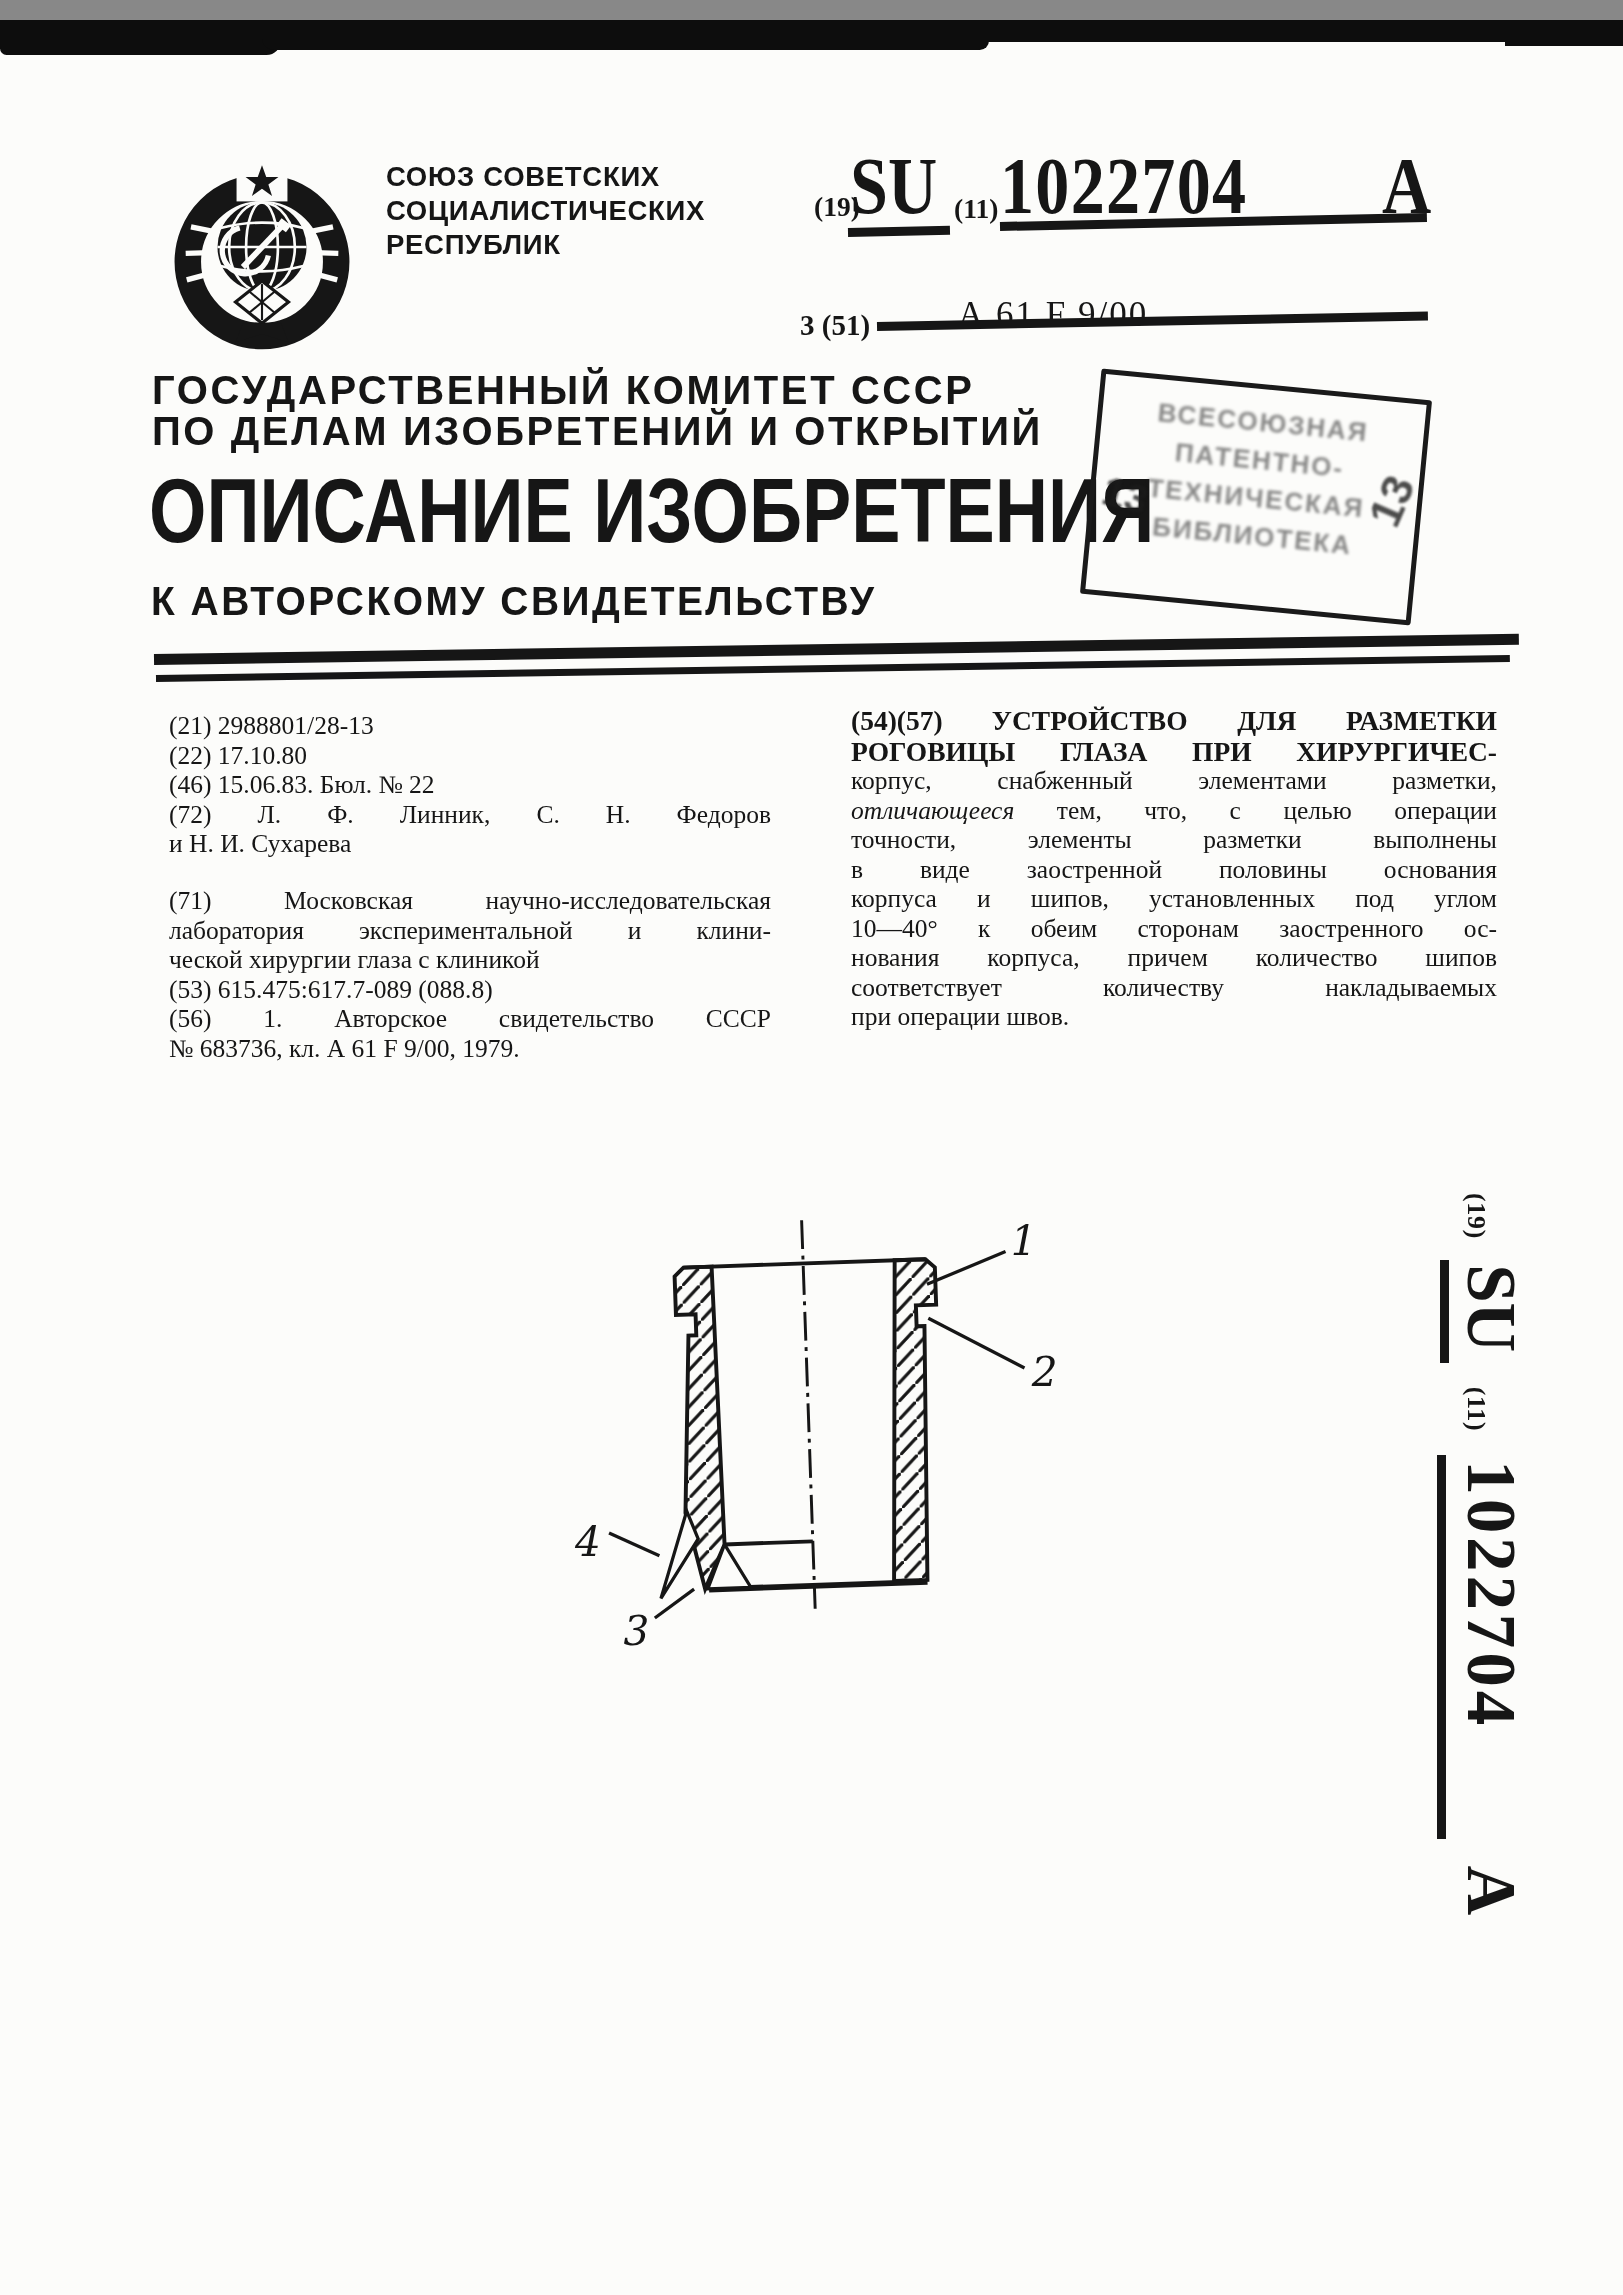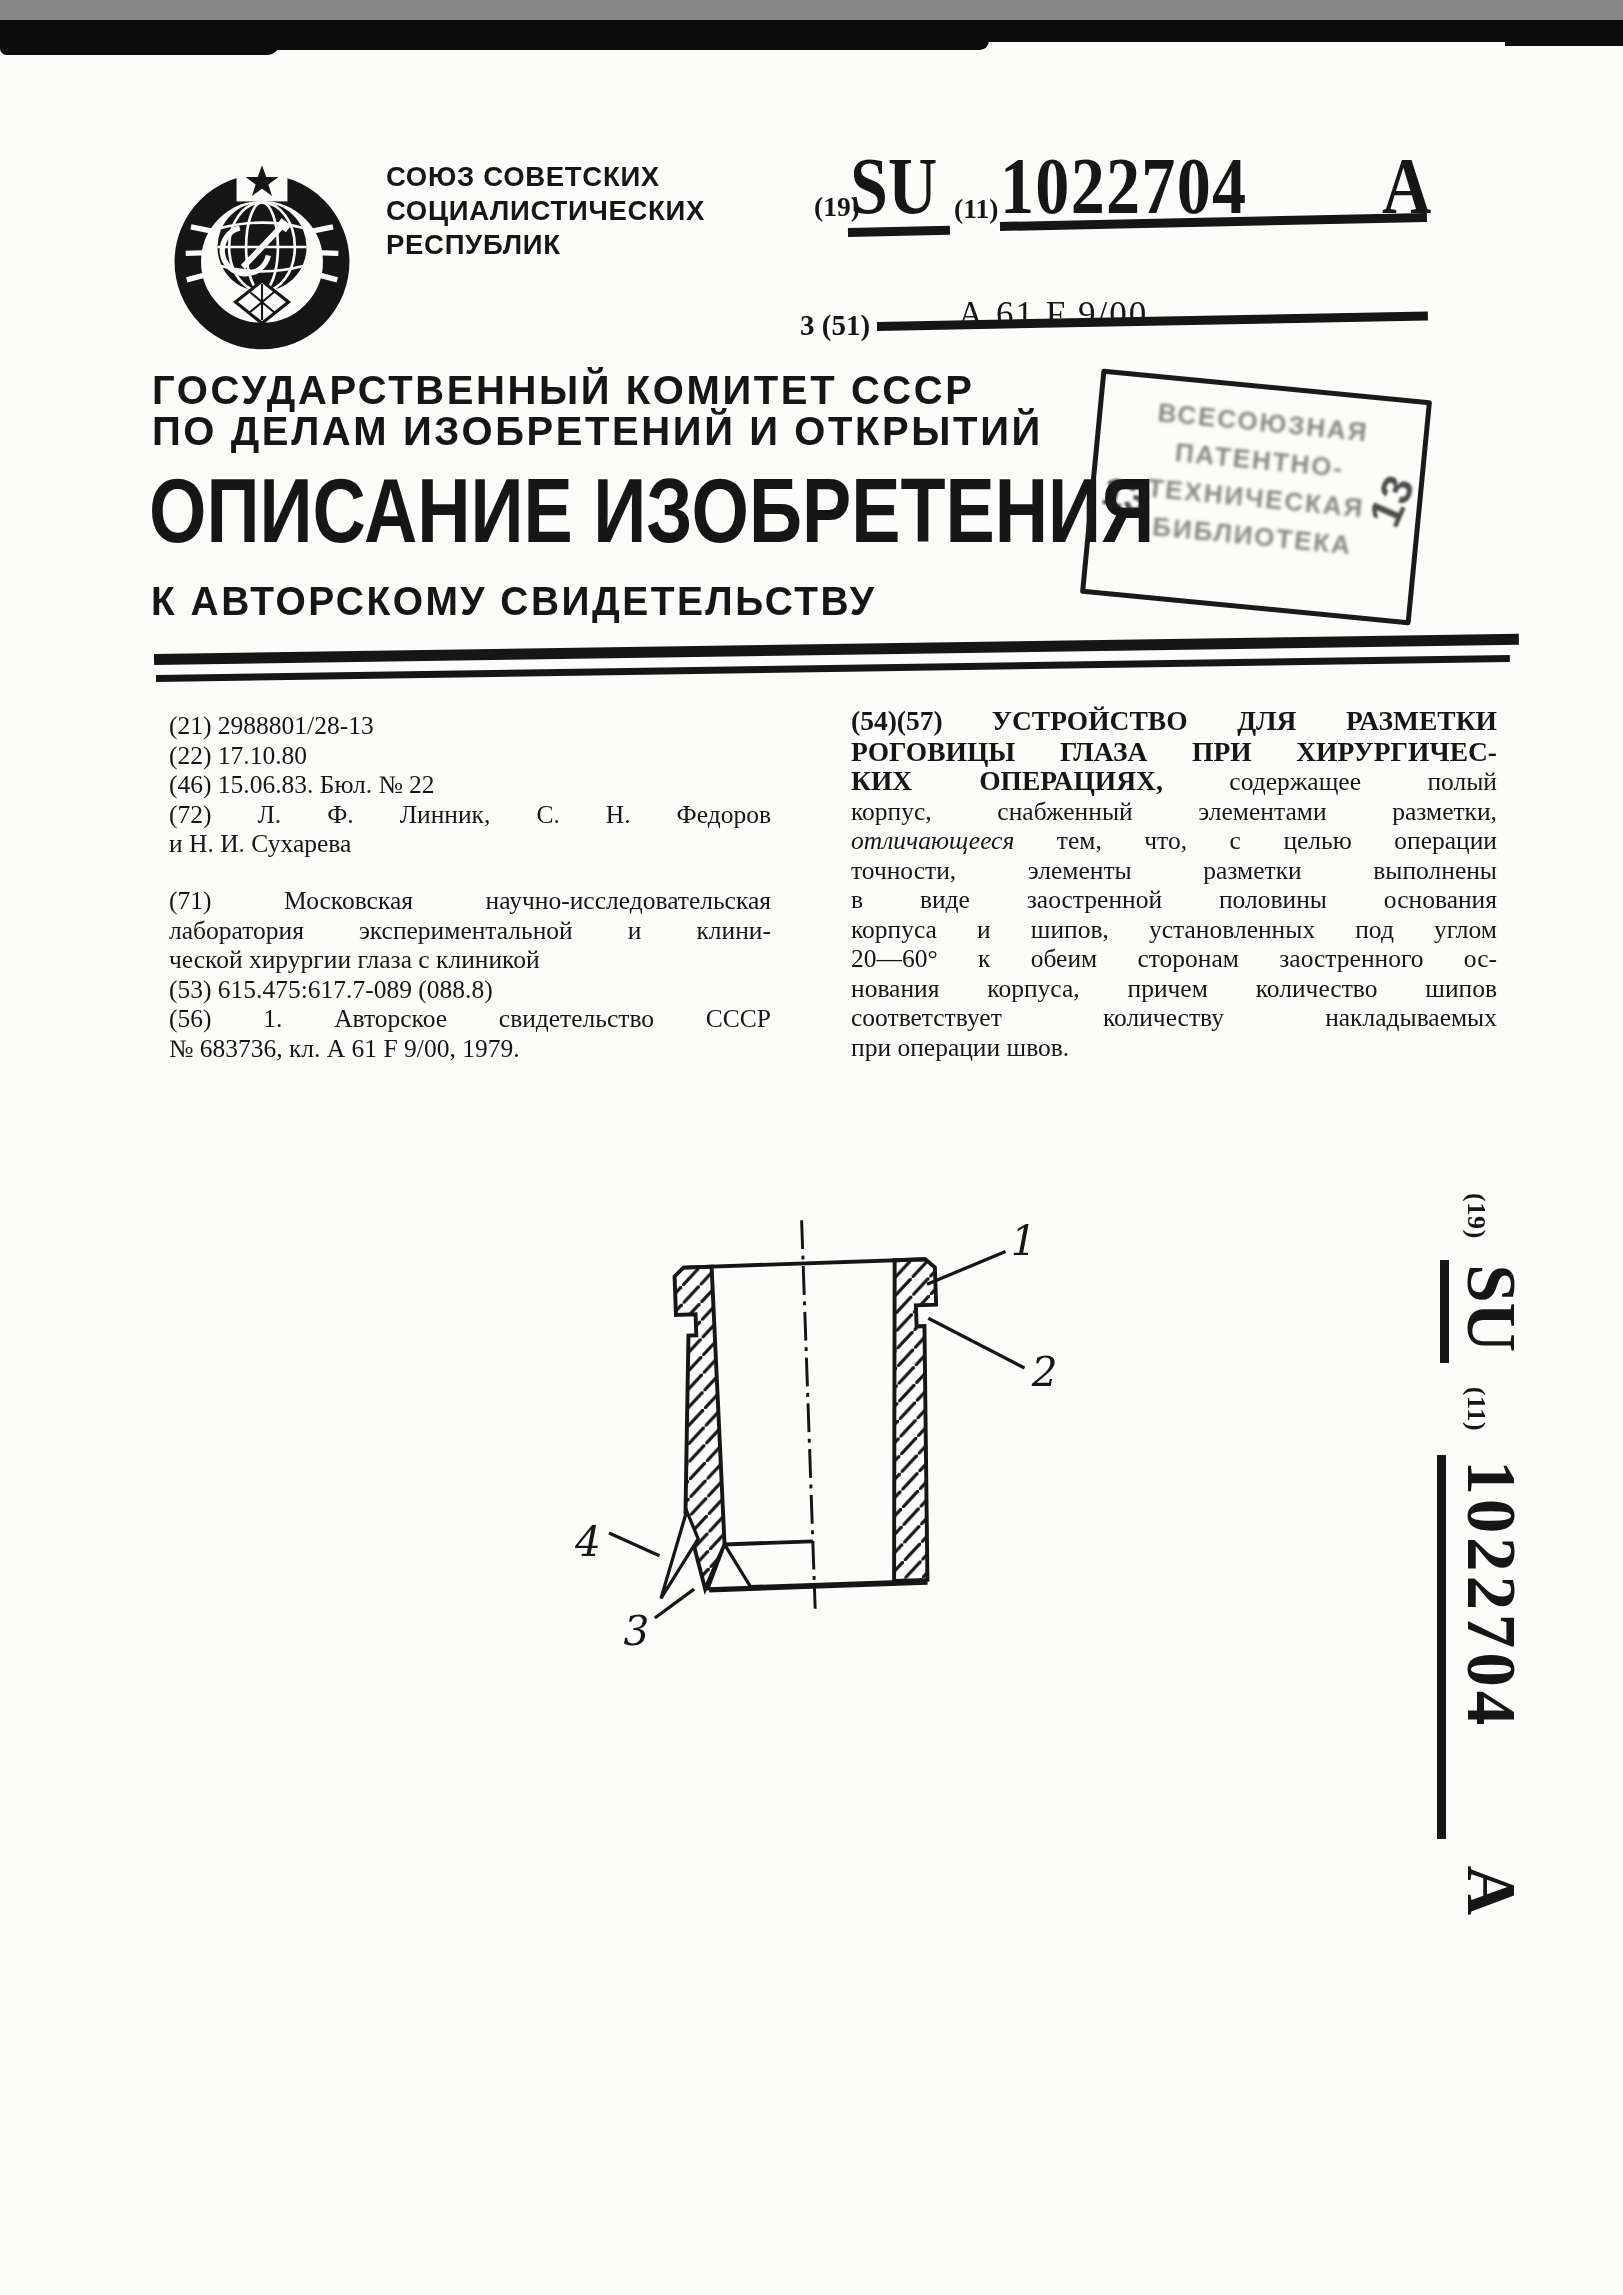--- a/index.html
+++ b/index.html
@@ -163,33 +163,29 @@
     <div class="line just">(56) 1. Авторское свидетельство СССР</div>
     <div class="line">№ 683736, кл. А 61 F 9/00, 1979.</div>
   </div>
 
   <div class="abs col col-right">
     <div class="line just">
       <span class="bcaps">(54)(57)</span>
       <span class="bcaps">УСТРОЙСТВО ДЛЯ РАЗМЕТКИ</span>
     </div>
     <div class="line just bcaps">РОГОВИЦЫ ГЛАЗА ПРИ ХИРУРГИЧЕС-</div>
-    <div class="line just">
-      <span class="bcaps">КИХ ОПЕРАЦИЯХ,</span>
-      <span>содержащее полый</span>
-    </div>
     <div class="line just">корпус, снабженный элементами разметки,</div>
     <div class="line just">
       <i>отличающееся</i>
       <span>тем, что, с целью операции</span>
     </div>
     <div class="line just">точности, элементы разметки выполнены</div>
     <div class="line just">в виде заостренной половины основания</div>
     <div class="line just">корпуса и шипов, установленных под углом</div>
-    <div class="line just">20—60° к обеим сторонам заостренного ос-</div>
+    <div class="line just">10—40° к обеим сторонам заостренного ос-</div>
     <div class="line just">нования корпуса, причем количество шипов</div>
     <div class="line just">соответствует количеству накладываемых</div>
     <div class="line">при операции швов.</div>
   </div>
 
   <div class="abs figure-wrap">
     <svg viewBox="0 0 820 700" width="537" height="458">
       <defs>
         <pattern id="hatch" patternUnits="userSpaceOnUse" width="27" height="27">
           <path d="M-7,34 L34,-7" stroke="#161616" stroke-width="5" fill="none"></path>

